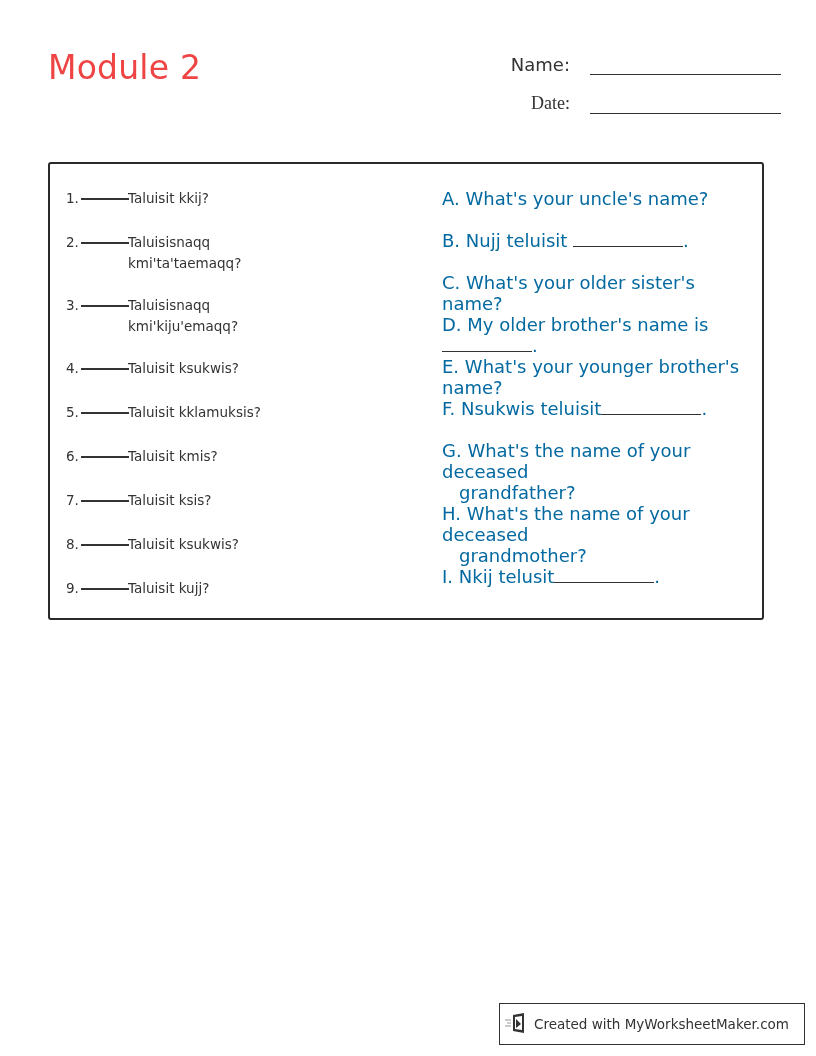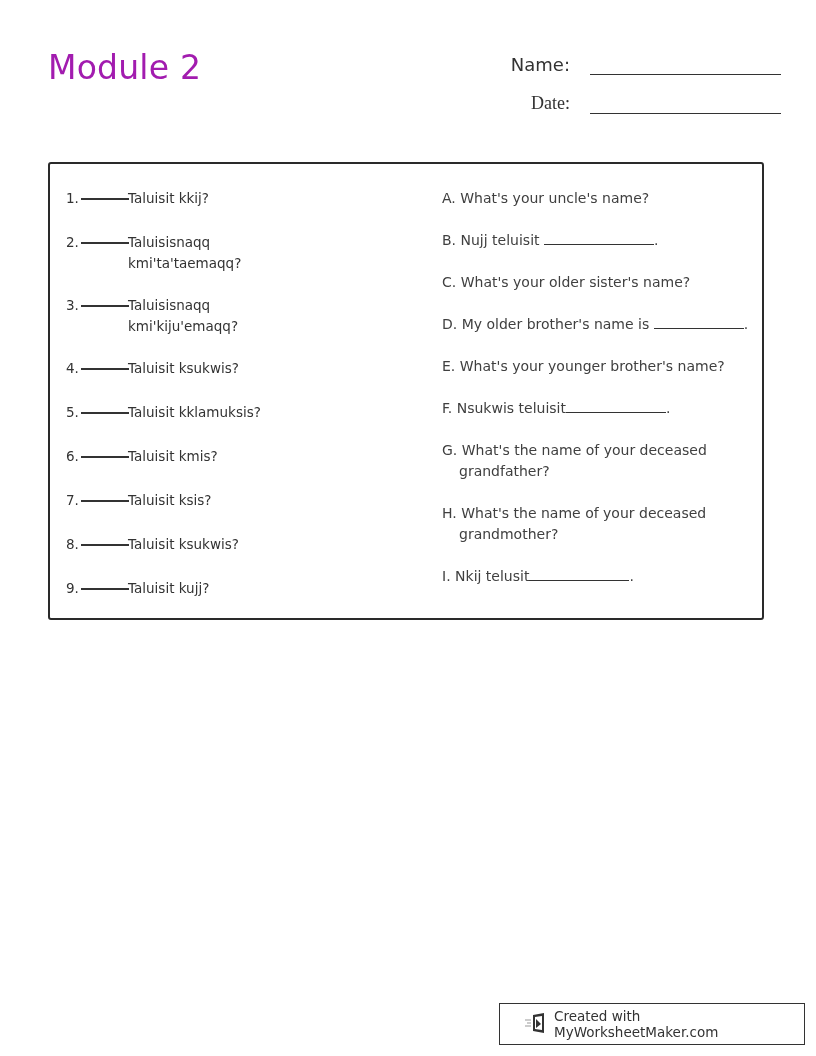--- a/index.html
+++ b/index.html
@@ -2,46 +2,46 @@
 <html><head>
   <meta charset="utf-8">
   <style>
     html, body { margin: 0; padding: 0; background: #ffffff; }
     body {
       width: 816px; height: 1056px; position: relative; overflow: hidden;
       font-family: "DejaVu Sans", sans-serif; color: #333333;
     }
     .title {
       position: absolute; left: 48px; top: 48px;
-      font-size: 33px; font-weight: normal; color: #a21caf; letter-spacing: 0.2px;
+      font-size: 33px; font-weight: normal; color: #ef4444; letter-spacing: 0.2px;
     }
     .field-row { position: absolute; display: flex; align-items: flex-end; }
     .field-label { font-size: 18px; color: #333; text-align: right; width: 66px; margin-right: 20px; }
     .field-line { width: 191px; border-bottom: 1.5px solid #333; height: 22px; }
     #name-row { left: 504px; top: 52px; }
     #date-row { left: 504px; top: 91px; font-family: Liberation Serif, serif; }
 
     .box {
       position: absolute; left: 48px; top: 162px; width: 716px; height: 458px;
       border: 2px solid #2a2a2a; border-radius: 3px; box-sizing: border-box;
     }
     .q { position: absolute; font-size: 13.5px; line-height: 21px; color: #333; }
     .q .num { position: absolute; left: 0; top: 0; width: 14px; }
     .q .blank { position: absolute; left: 15px; top: 10px; width: 48px; border-bottom: 2px solid #333; height: 0; }
     .q .text { position: absolute; left: 62px; top: 0; white-space: pre-line; width: 240px; }
 
-    .a { position: absolute; left: 442px; font-size: 14px; line-height: 21px; color: #404040; width: 310px; }
+    .a { position: absolute; left: 442px; font-size: 18px; line-height: 21px; color: #0369a1; width: 310px; }
     .a .letter { display: inline-block; }
     .a .cont { padding-left: 17px; display: block; }
     .uline { display: inline-block; border-bottom: 1px solid #333; height: 14px; vertical-align: baseline; }
 
     .footer {
       position: absolute; left: 499px; top: 1003px; width: 306px; height: 42px;
       border: 1.5px solid #333; box-sizing: border-box;
-      display: flex; align-items: center; padding-left: 24px;
+      display: flex; align-items: center; padding-left: 4px;
       font-size: 13.5px; color: #333;
     }
     .footer svg { margin-right: 6px; }
   </style>
 </head>
 <body>
 
 <div class="title">Module 2</div>
 
 <div class="field-row" id="name-row">

